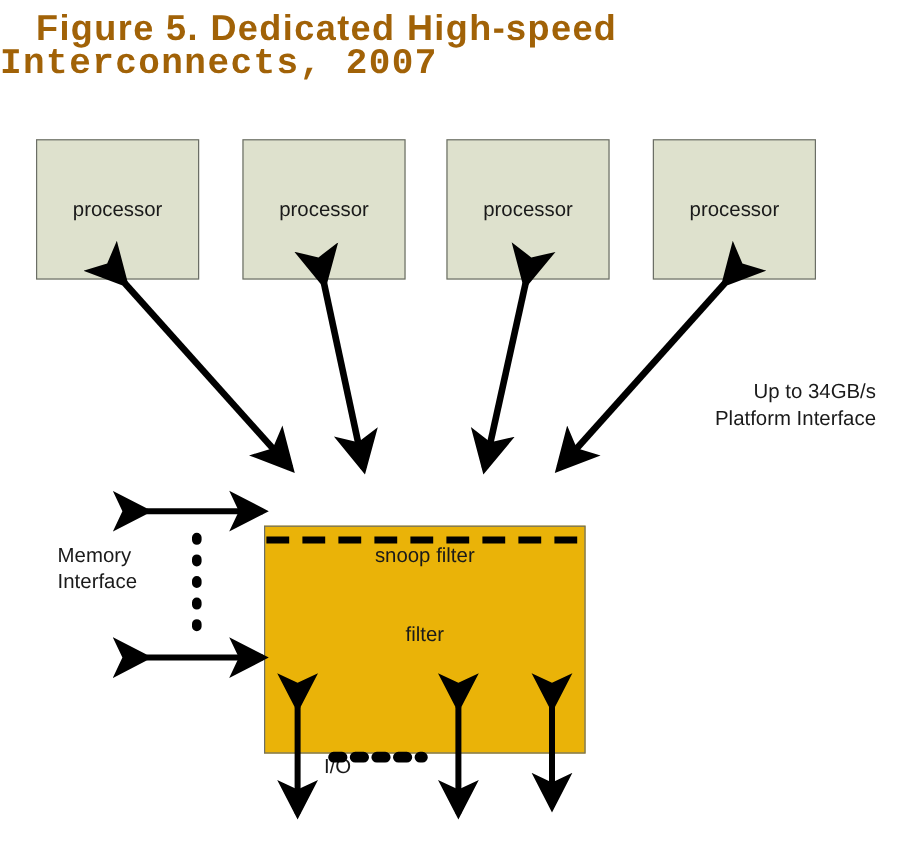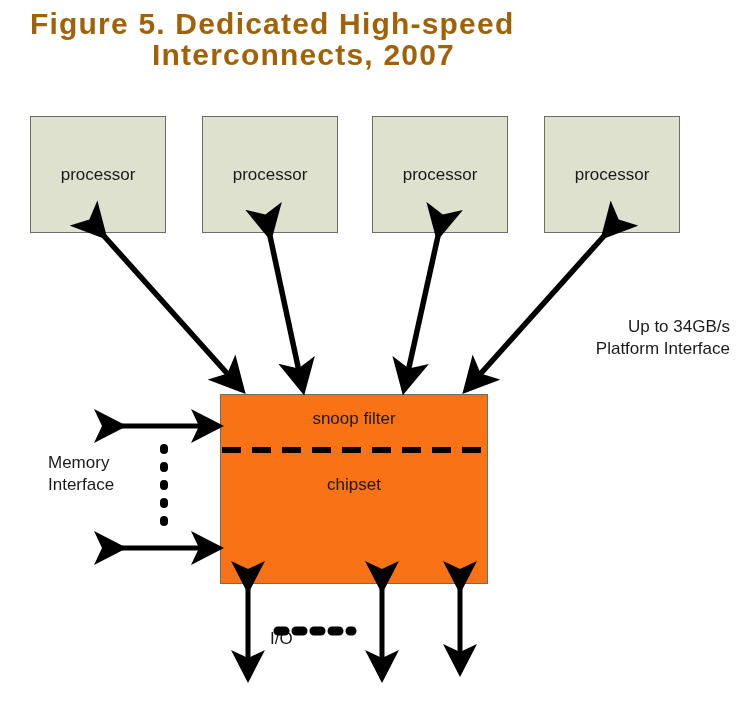--- a/index.html
+++ b/index.html
@@ -28,43 +28,44 @@
     font-size: 30px;
     line-height: 31px;
     letter-spacing: 1.2px;
   }
   .title-line1 {
     display: block;
     padding-left: 30px;
   }
   .title-line2 {
     display: block;
-    padding-left: 152px;
+    font-family: Liberation Mono, monospace;
   }
   .box {
     position: absolute;
     background: #dee1cd;
     border: 1.5px solid #6b6e66;
     box-sizing: border-box;
     display: flex;
     align-items: center;
     justify-content: center;
     color: #1a1a1a;
     font-size: 17px;
     font-family: Liberation Sans, sans-serif;
   }
   .proc-label {
     color: #1a1a1a;
     font-size: 17px;
   }
   .chipset-box {
     position: absolute;
-    background: #f97316;
+    background: #eab308;
     border: 1.5px solid #6b6e66;
     box-sizing: border-box;
+    margin-top: 44px;
   }
   .chipset-label {
     position: absolute;
     width: 100%;
     text-align: center;
     color: #1a1a1a;
     font-size: 17px;
     font-family: "Liberation Sans", sans-serif;
   }
   .plain-label {
@@ -107,21 +108,21 @@
   </div>
   <div class="box" style="left:372px; top:116px; width:136px; height:117px;">
     <span class="proc-label">processor</span>
   </div>
   <div class="box" style="left:544px; top:116px; width:136px; height:117px;">
     <span class="proc-label">processor</span>
   </div>
 
   <div class="chipset-box" style="left:220px; top:394px; width:268px; height:190px;">
     <div class="chipset-label" style="top:14px;">snoop filter</div>
-    <div class="chipset-label" style="top:80px;">chipset</div>
+    <div class="chipset-label" style="top:80px;">filter</div>
   </div>
 
   <div class="plain-label label-right" style="left:430px; top:316px; width:300px;">
     <div>Up to 34GB/s</div>
     <div>Platform Interface</div>
   </div>
 
   <div class="plain-label label-center" style="left:48px; top:452px; width:104px;">
     <div>Memory</div>
     <div>Interface</div>

